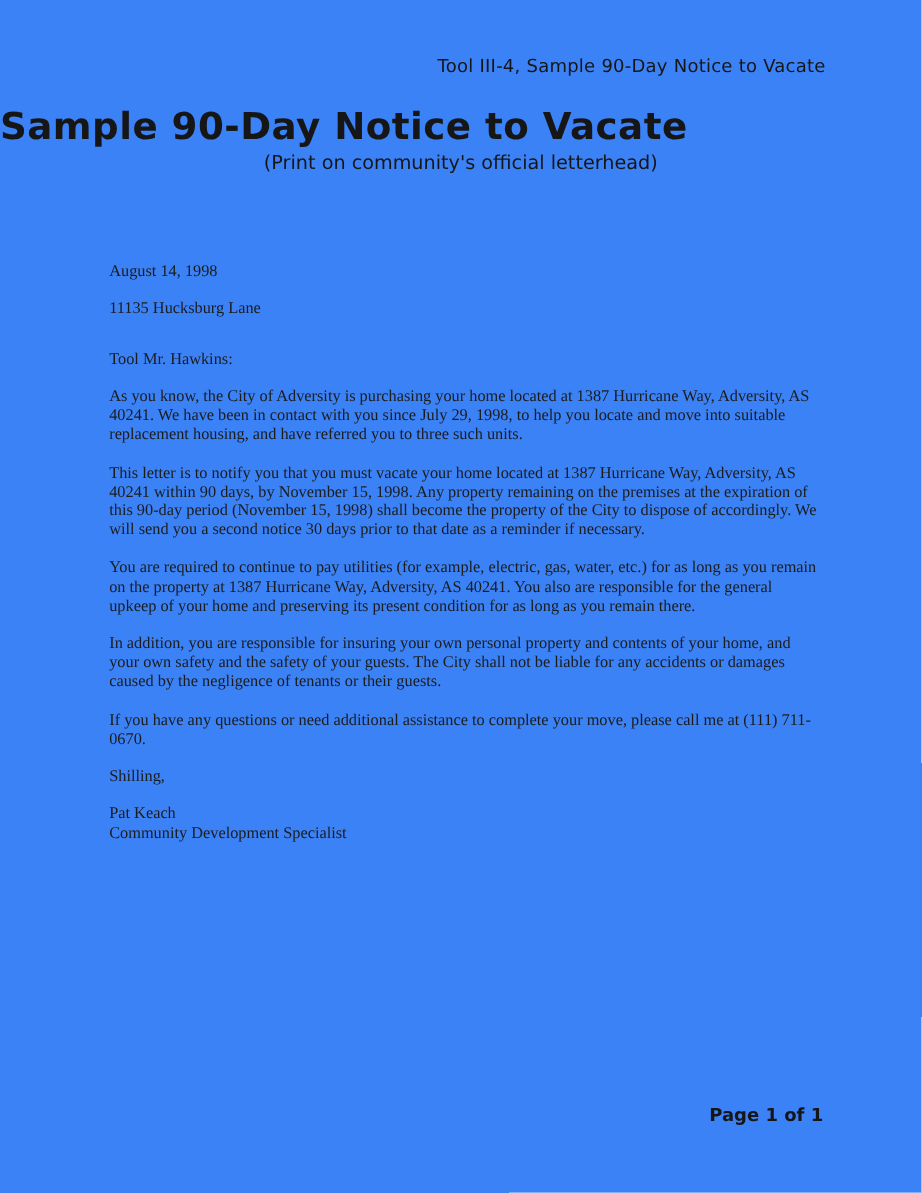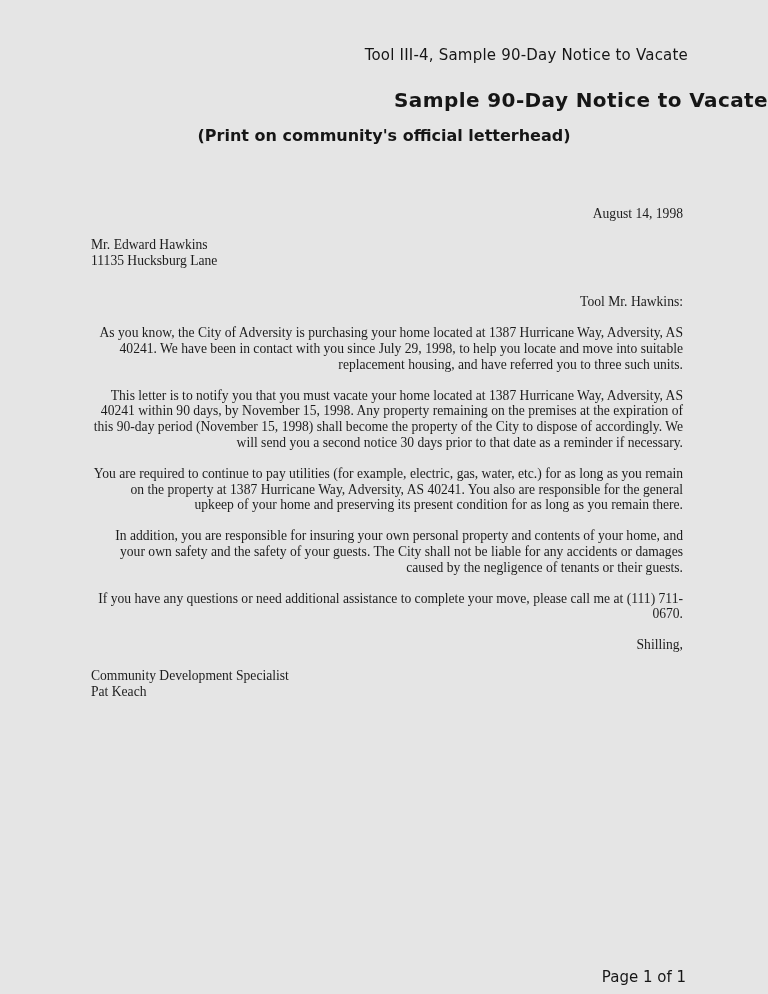--- a/index.html
+++ b/index.html
@@ -4,21 +4,21 @@
 <style>
   html, body {
     margin: 0;
     padding: 0;
     background: #ffffff;
   }
   .page {
     position: relative;
     width: 768px;
     height: 994px;
-    background: #e5e5e5;
+    background: #3b82f6;
     color: #1e1e1e;
     overflow: hidden;
     box-sizing: border-box;
   }
   
   .comic {
     font-family: "DejaVu Sans", "Liberation Sans", sans-serif;
     color: #161616;
   }
   .doc-header {
@@ -28,47 +28,46 @@
     right: 80px;
     text-align: right;
     font-size: 15px;
     letter-spacing: 0.2px;
   }
   .doc-title {
     position: absolute;
     top: 88px;
     left: 0;
     right: 0;
-    text-align: right;
-    font-size: 20px;
+    text-align: left;
+    font-size: 31px;
     font-weight: 700;
     letter-spacing: 0.4px;
   }
   .doc-subtitle {
     position: absolute;
     top: 126px;
     left: 0;
     right: 0;
     text-align: center;
     font-size: 16px;
-    font-weight: 700;
+    font-weight: 400;
   }
   .letter {
     position: absolute;
     top: 202px;
     left: 91px;
     width: 592px;
     font-family: "Liberation Serif", "DejaVu Serif", serif;
     font-size: 13.6px;
     line-height: 15.8px;
     color: #1c1c1c;
   }
   .letter p {
-    margin: 4px 0 15px 0;
-    text-align: right;
+    margin: 16px 0 15px 0;
   }
   .date-line {
     margin: 0 0 40px 0;
   }
   .address-block {
     margin: 0 0 26px 0;
   }
   .address-block div {
     margin: 0;
   }
@@ -76,63 +75,62 @@
     margin: 0 0 13px 0;
   }
   .closing {
     margin: 4px 0 44px 0;
   }
   .signature-block div {
     margin: 0;
   }
   .doc-footer {
     position: absolute;
-    top: 968px;
+    top: 920px;
     right: 82px;
     font-size: 15px;
-    font-weight: 400;
+    font-weight: 700;
   }
 </style>
 </head>
 <body>
 
 <div class="page">
 
   <div class="comic doc-header">Tool III-4, Sample 90-Day Notice to Vacate</div>
 
   <div class="comic doc-title">Sample 90-Day Notice to Vacate</div>
 
   <div class="comic doc-subtitle">(Print on community's official letterhead)</div>
 
   <div class="letter">
 
     <p class="date-line">August 14, 1998</p>
 
     <div class="address-block">
-      <div>Mr. Edward Hawkins</div>
       <div>11135 Hucksburg Lane</div>
     </div>
 
     <p class="salutation">Tool Mr. Hawkins:</p>
 
     <p>As you know, the City of Adversity is purchasing your home located at 1387 Hurricane Way, Adversity, AS  40241. We have been in contact with you since July 29, 1998, to help you locate and move into suitable replacement housing, and have referred you to three such units.</p>
 
     <p>This letter is to notify you that you must vacate your home located at 1387 Hurricane Way, Adversity, AS 40241 within 90 days, by November 15, 1998.  Any property remaining on the premises at the expiration of this 90-day period (November 15, 1998) shall become the property of the City to dispose of accordingly.  We will send you a second notice 30 days prior to that date as a reminder if necessary.</p>
 
     <p>You are required to continue to pay utilities (for example, electric, gas, water, etc.) for as long as you remain on the property at 1387 Hurricane Way, Adversity, AS  40241.  You also are responsible for the general upkeep of your home and preserving its present condition for as long as you remain there.</p>
 
     <p>In addition, you are responsible for insuring your own personal property and contents of your home, and your own safety and the safety of your guests.  The City shall not be liable for any accidents or damages caused by the negligence of tenants or their guests.</p>
 
 
     <p>If you have any questions or need additional assistance to complete your move, please call me at (111) 711-0670.</p>
 
     <p class="closing">Shilling,</p>
 
     <div class="signature-block">
+      <div>Pat Keach</div>
       <div>Community Development Specialist</div>
-      <div>Pat Keach</div>
     </div>
 
   </div>
 
   <div class="comic doc-footer">Page 1 of 1</div>
 
 </div>
 
 </body></html>

